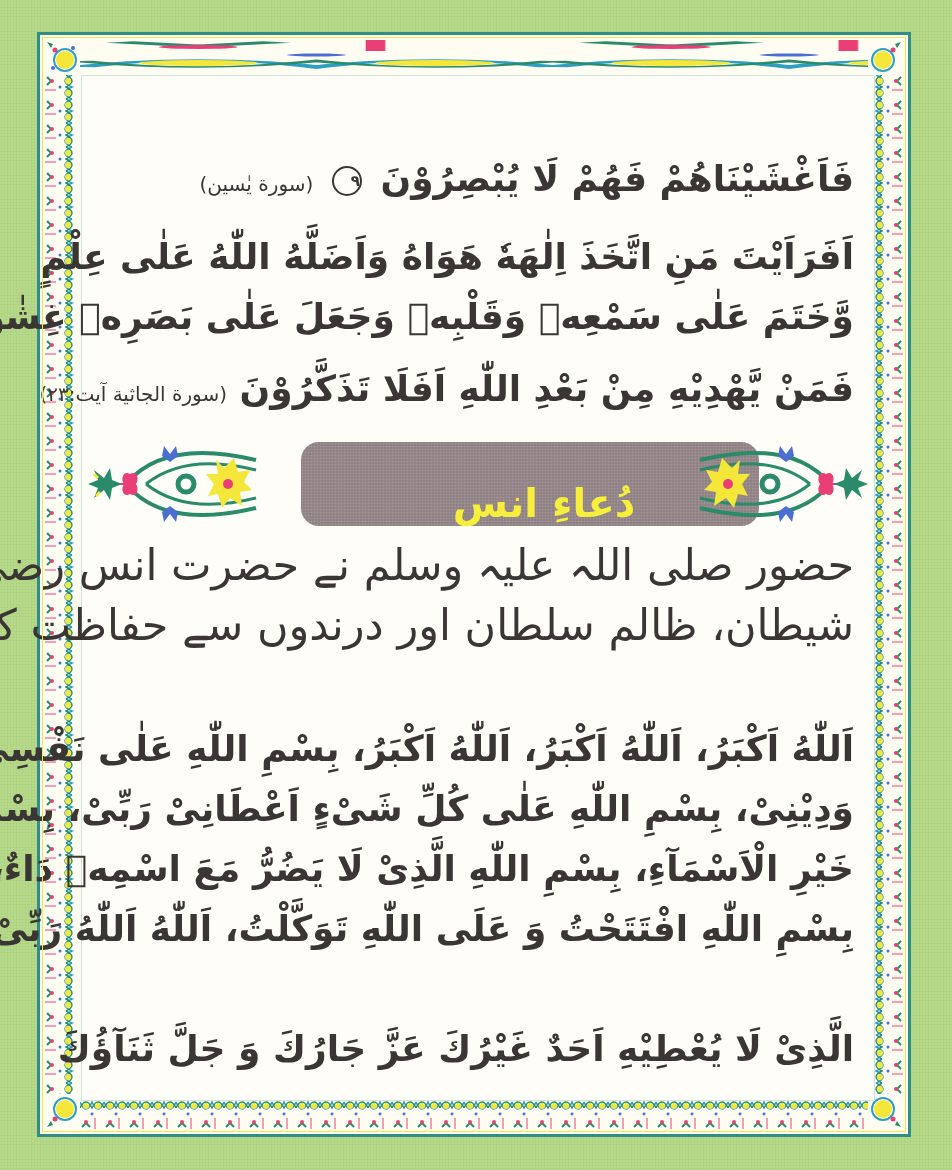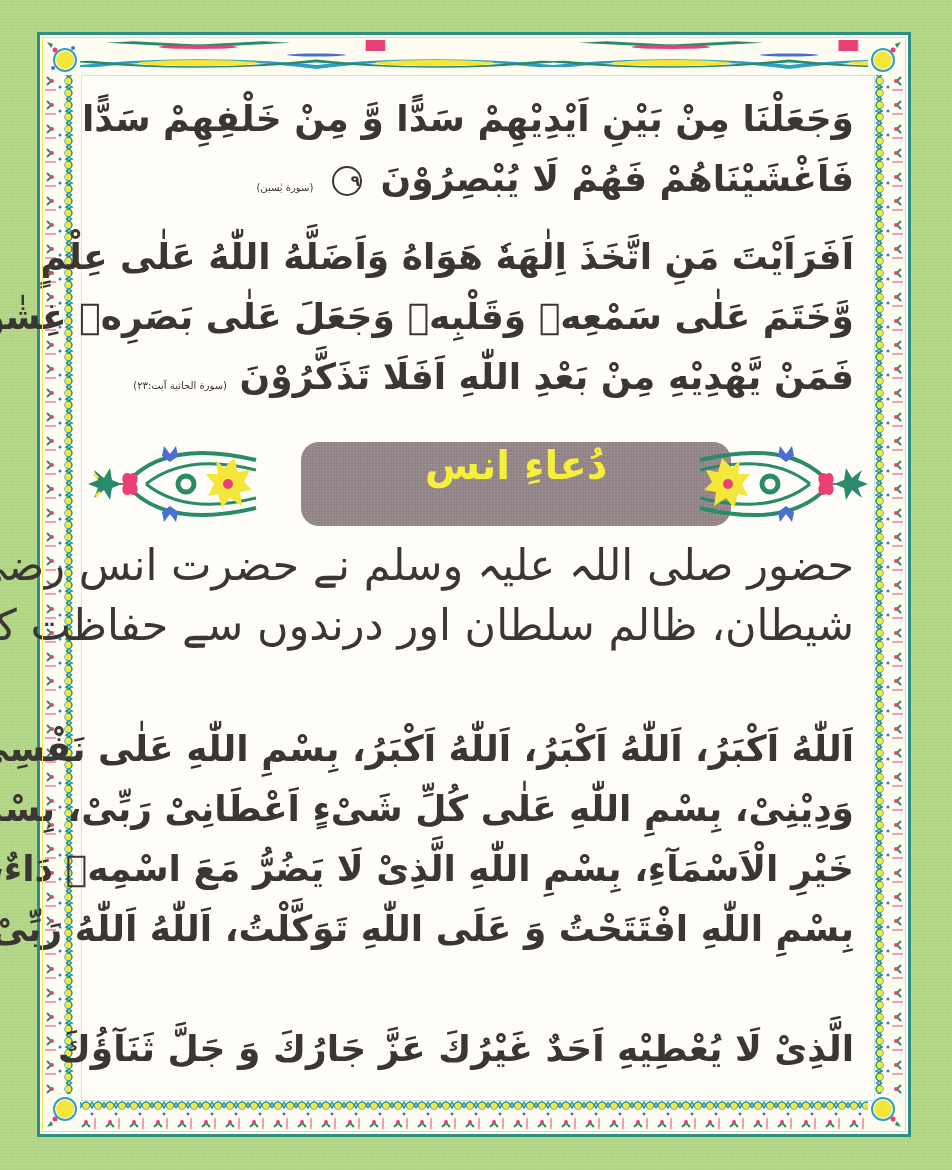--- a/index.html
+++ b/index.html
@@ -28,33 +28,33 @@
     .corner.tr { right: 1px; top: 1px; transform: scaleX(-1); }
     .corner.bl { left: 1px; bottom: 1px; transform: scaleY(-1); }
     .corner.br { right: 1px; bottom: 1px; transform: scale(-1,-1); }
 
     .panel {
       position: absolute; left: 41px; top: 40px; width: 792px; height: 1024px;
       background: #fefdf7; border: 1px solid #cfe3e0;
     }
     .line { position: absolute; left: 20px; right: 20px; direction: rtl; white-space: nowrap; color: #3a3634; font-weight: bold; }
     .quran { font-size: 36px; text-align: justify; text-align-last: justify; }
-    .ref { font-size: 10px; font-weight: normal; margin-left: 6px; }
+    .ref { font-size: 20px; font-weight: normal; margin-left: 6px; }
     .ayah-num {
       display: inline-block; width: 26px; height: 26px; border: 2px solid #3a3634; border-radius: 50%;
       font-size: 15px; line-height: 26px; text-align: center; vertical-align: middle; margin: 0 6px;
     }
     .urdu { font-size: 43px; font-weight: normal; text-align: right; }
     .title-row { position: absolute; left: 0; right: 0; top: 358px; height: 96px; }
     .banner {
       position: absolute; left: 219px; width: 430px; top: 8px; height: 84px;
       background-color: #8f8184; border-radius: 18px;
       background-image: radial-gradient(circle, rgba(255,255,255,0.15) 0.8px, transparent 1.2px);
       background-size: 3px 3px;
-      display: flex; align-items: flex-start; justify-content: center;
+      display: flex; align-items: flex-end; justify-content: center; padding-left: 28px;
     }
     .banner-title { color: #f6ef3c; font-size: 40px; font-weight: bold; direction: rtl; }
     .ornament { position: absolute; top: 4px; width: 176px; height: 92px; }
     .ornament.left { left: 4px; }
     .ornament.right { right: 4px; transform: scaleX(-1); }
   </style>
 </head>
 <body>
 
 <div class="frame">
@@ -125,30 +125,29 @@
   </svg>
   <svg class="corner br" viewBox="0 0 42 42">
     <circle cx="24" cy="24" r="9" fill="#f5e63a"></circle>
     <circle cx="24" cy="24" r="11" stroke="#2f9fbf" stroke-width="2" fill="none"></circle>
     <path d="M6 6 l6 2 l-2 4 z" fill="#2a8a6a"></path>
     <circle cx="14" cy="14" r="2.5" fill="#ea3f76"></circle>
   </svg>
 
   <div class="panel">
 
-    <div class="line quran" style="top:22px;">وَجَعَلْنَا مِنْ بَيْنِ اَيْدِيْهِمْ سَدًّا وَّ مِنْ خَلْفِهِمْ سَدًّا</div>
     <div class="line quran" style="top:82px; text-align:right; text-align-last:right;">
       <span>فَاَغْشَيْنَاهُمْ فَهُمْ لَا يُبْصِرُوْنَ</span>
       <span class="ayah-num">٩</span>
       <span class="ref">(سورة يٰسين)</span>
     </div>
 
     <div class="line quran" style="top:160px;">اَفَرَاَيْتَ مَنِ اتَّخَذَ اِلٰهَهٗ هَوَاهُ وَاَضَلَّهُ اللّٰهُ عَلٰى عِلْمٍ</div>
     <div class="line quran" style="top:220px;">وَّخَتَمَ عَلٰى سَمْعِهٖ وَقَلْبِهٖ وَجَعَلَ عَلٰى بَصَرِهٖ غِشٰوَةً ؕ</div>
-    <div class="line quran" style="top:280px; text-align:right; text-align-last:right;">
+    <div class="line quran" style="top:292px; text-align:right; text-align-last:right;">
       <span>فَمَنْ يَّهْدِيْهِ مِنْ بَعْدِ اللّٰهِ اَفَلَا تَذَكَّرُوْنَ</span>
       <span class="ref">(سورة الجاثية آيت:٢٣)</span>
     </div>
 
     <div class="title-row">
       <svg class="ornament left" viewBox="0 0 176 92">
         <path d="M40 46 C70 10 120 10 170 22" stroke="#2a8a6a" stroke-width="4" fill="none"></path>
         <path d="M40 46 C70 82 120 82 170 70" stroke="#2a8a6a" stroke-width="4" fill="none"></path>
         <path d="M60 46 C90 22 130 22 170 32" stroke="#2a8a6a" stroke-width="3" fill="none"></path>
         <path d="M60 46 C90 70 130 70 170 60" stroke="#2a8a6a" stroke-width="3" fill="none"></path>

